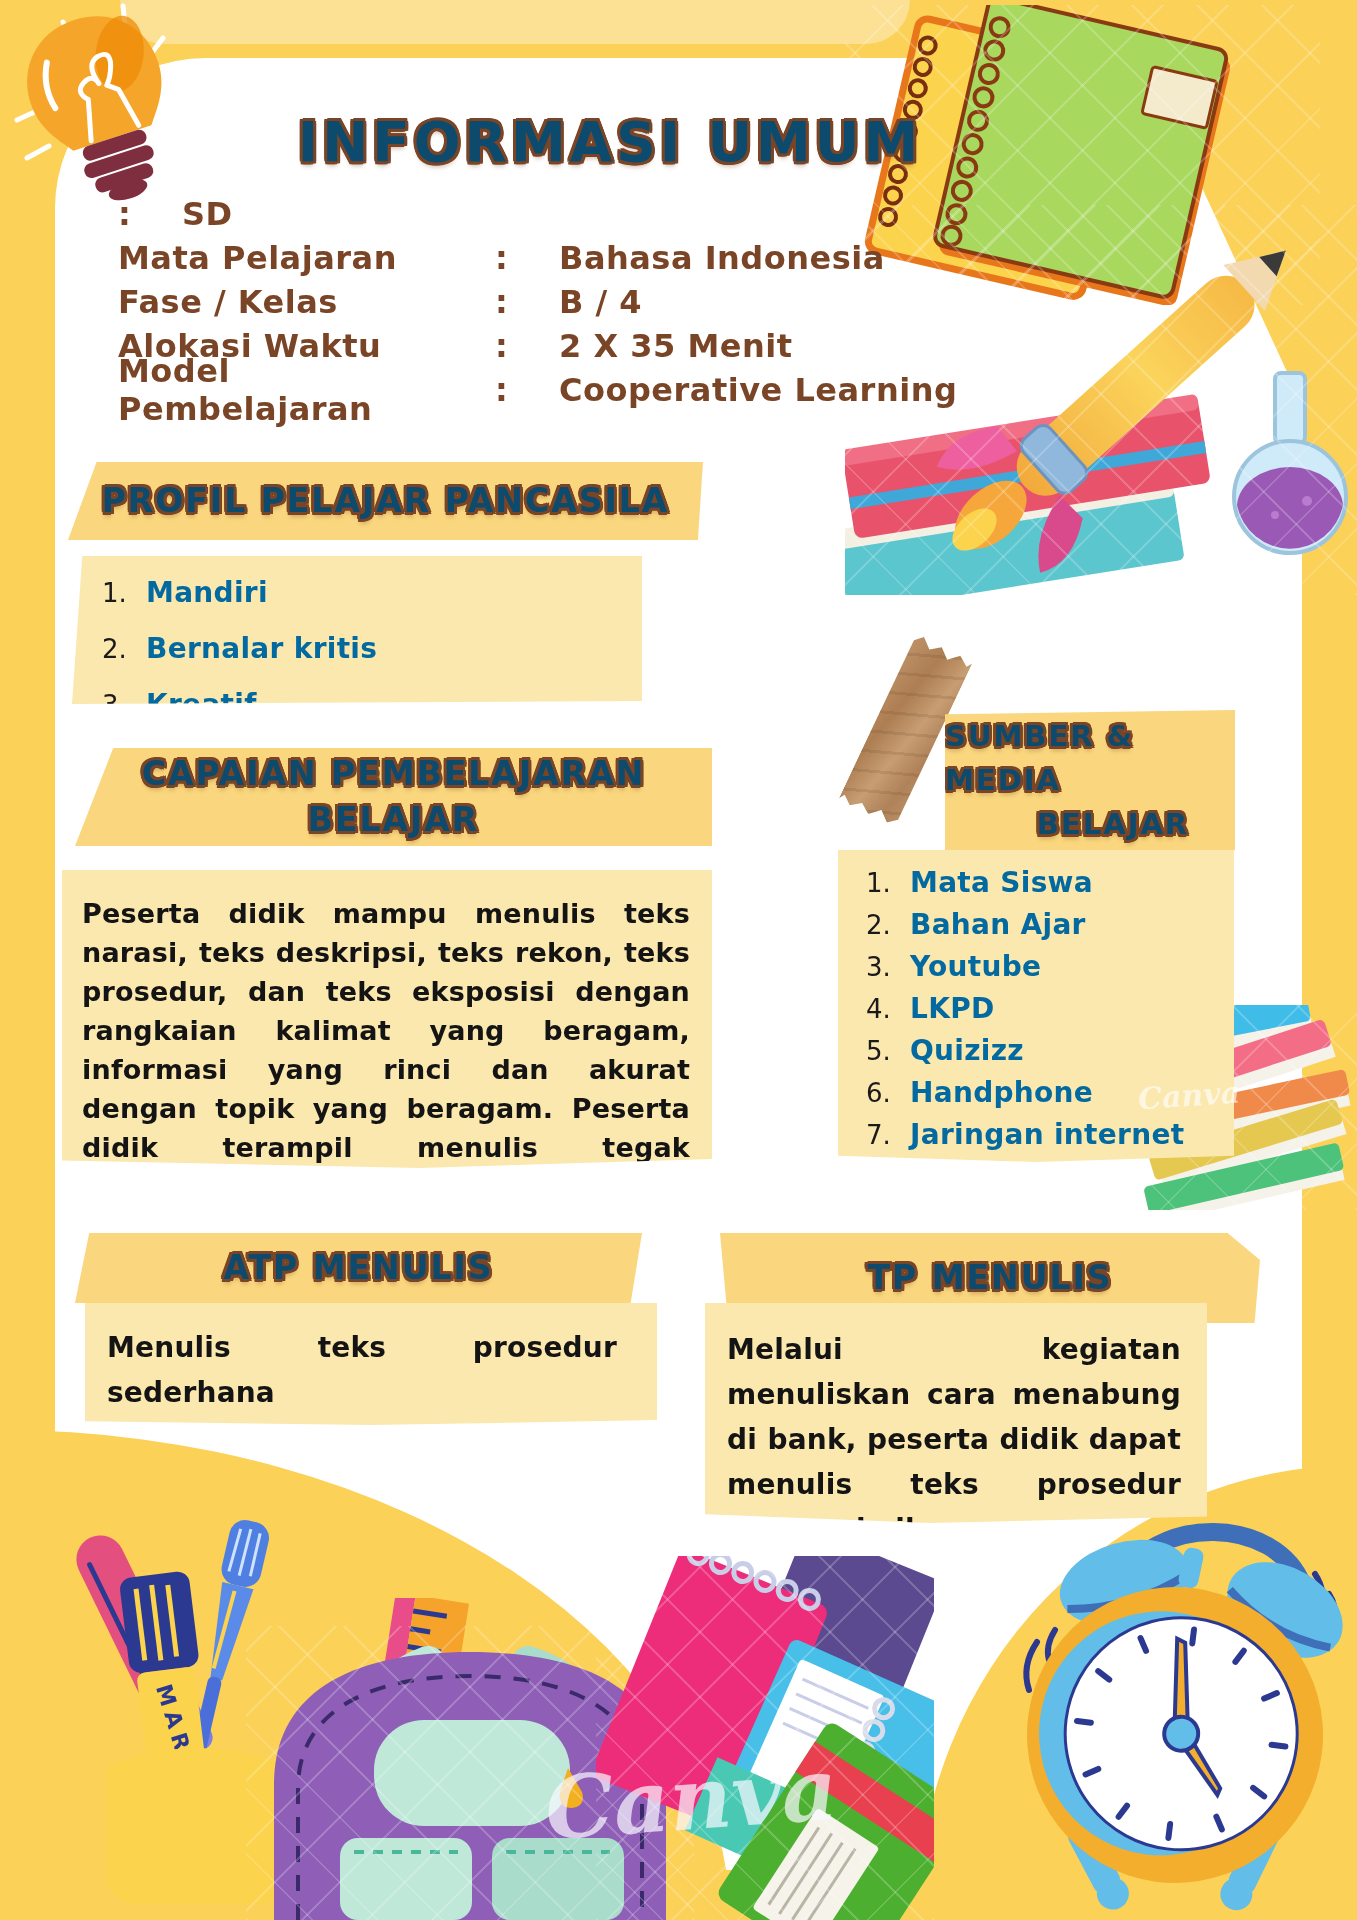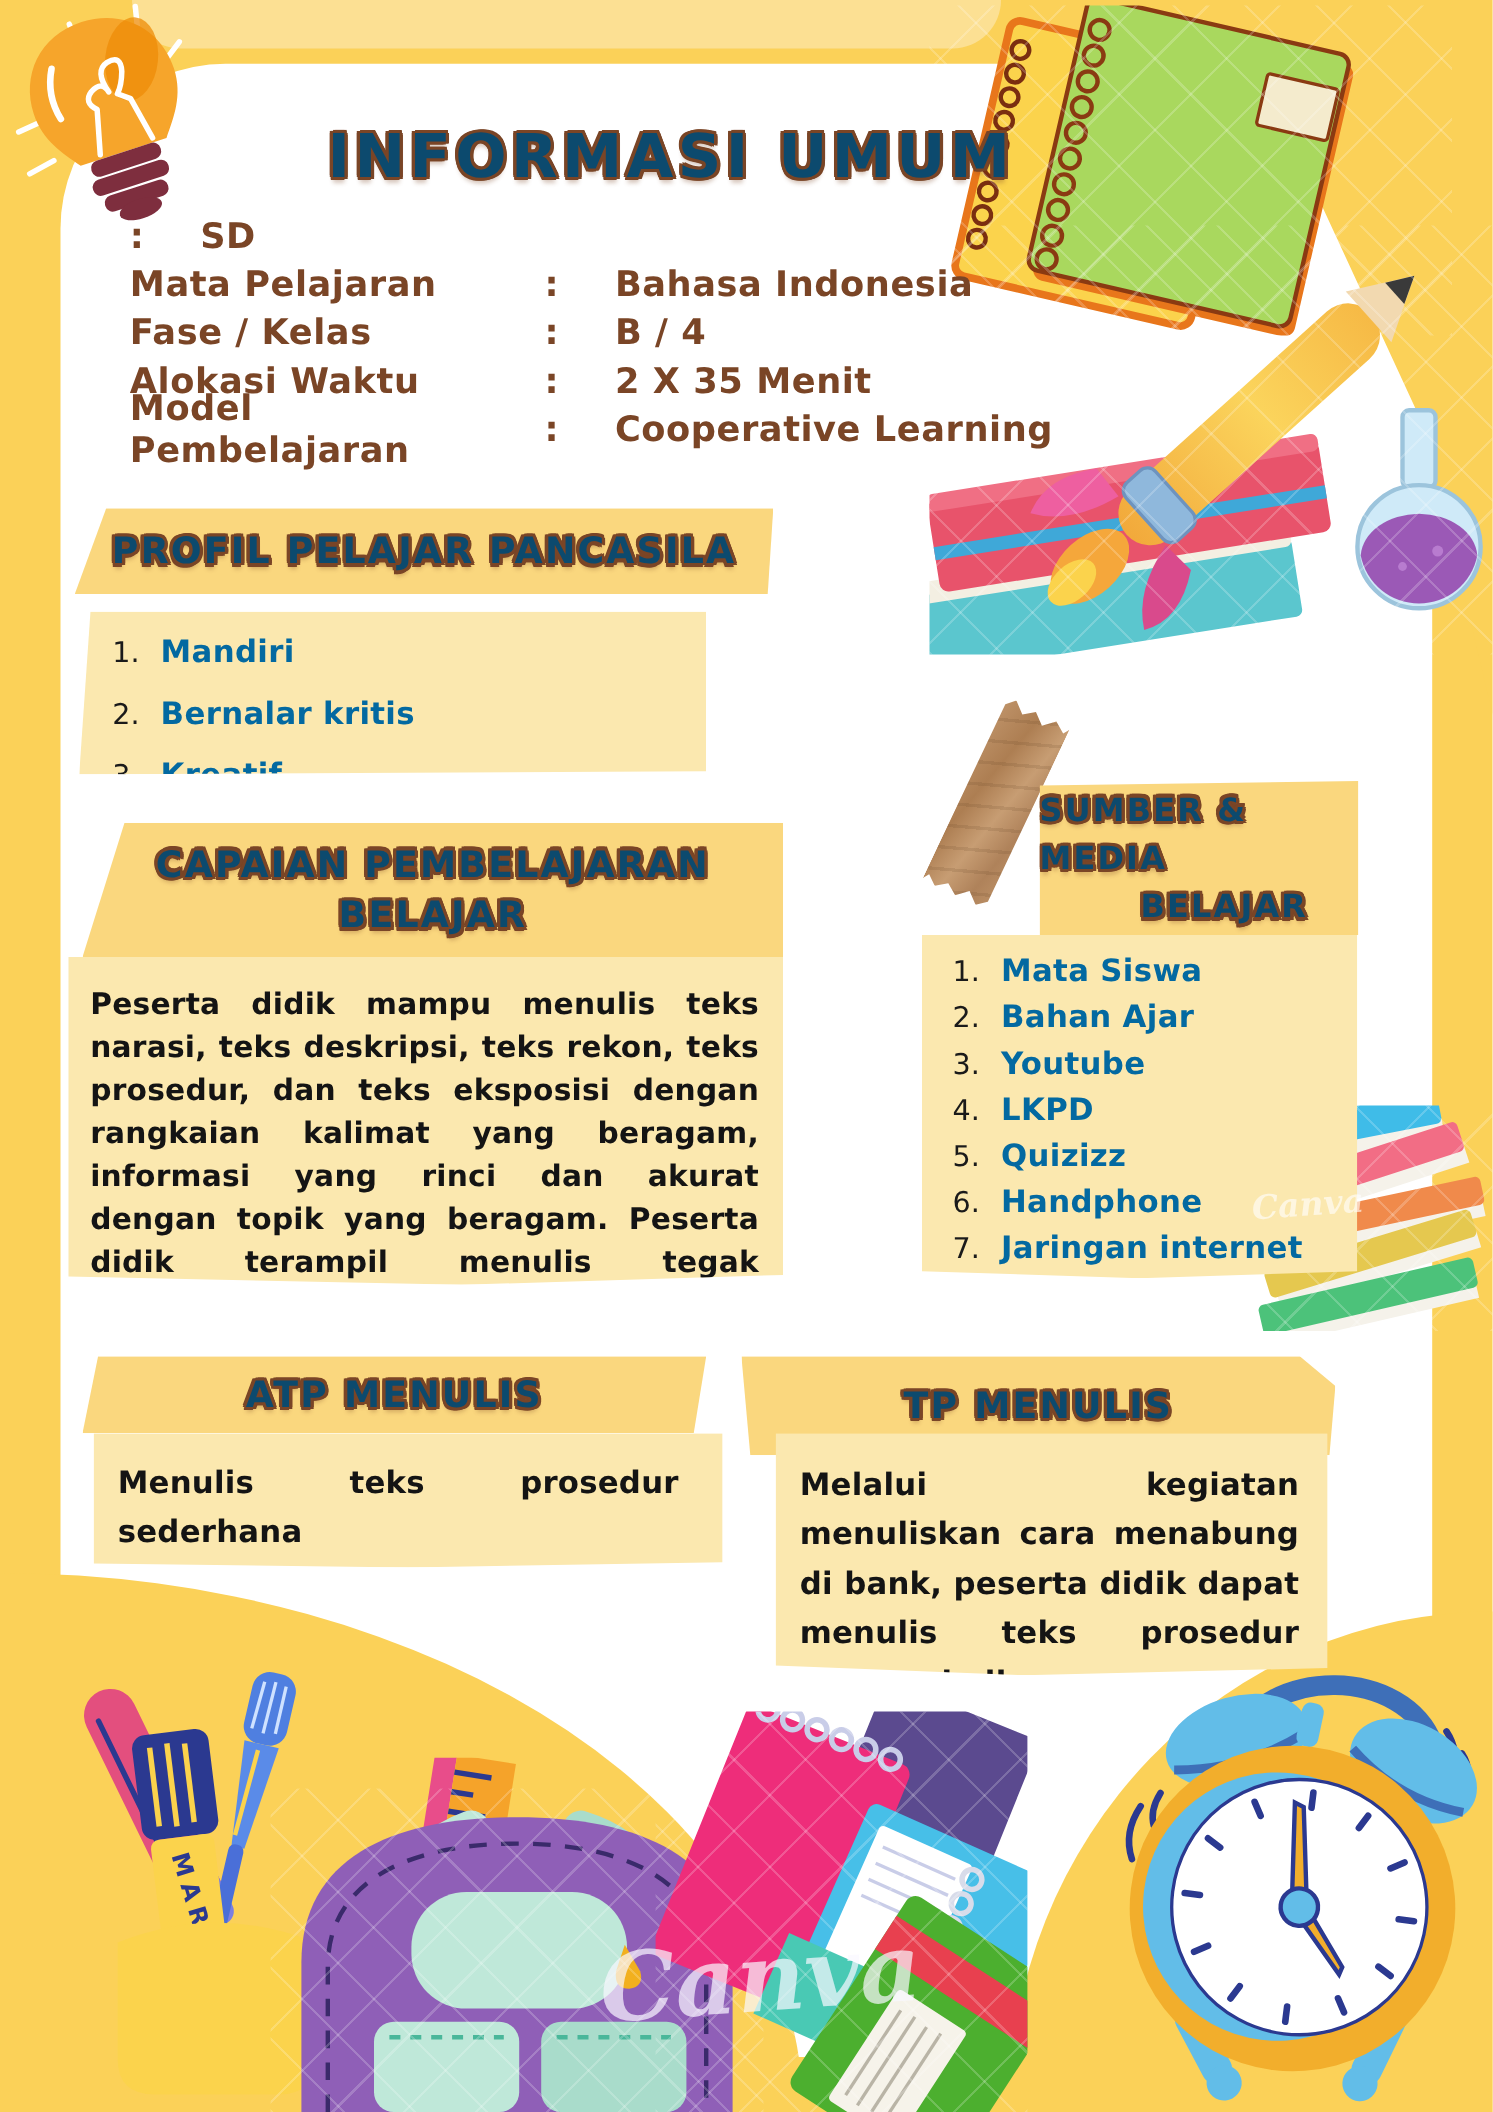--- a/index.html
+++ b/index.html
@@ -425,21 +425,21 @@
       <div class="li" style="margin-bottom:23px">
       <span class="num">2.</span>
       <span class="itm">Bernalar kritis</span>
     </div>
       <div class="li" style="margin-bottom:23px">
       <span class="num">3.</span>
       <span class="itm">Kreatif</span>
     </div>
     </div>
 
-  <div class="h-banner" style="left:75px;top:748px;width:637px;height:122px;clip-path:polygon(6% 0,100% 0,100% 100%,0 100%)">
+  <div class="h-banner" style="left:75px;top:748px;width:637px;height:98px;clip-path:polygon(6% 0,100% 0,100% 100%,0 100%)">
     <span class="line bubble">CAPAIAN PEMBELAJARAN</span>
     <span class="line bubble">BELAJAR</span>
   </div>
   <div class="panel para" style="left:62px;top:870px;width:650px;height:298px;padding:24px 22px 0 20px;font-size:27px;line-height:39px;clip-path:polygon(0 0,100% 0,100% 97%,55% 100%,0 97.5%)">Peserta didik mampu menulis teks narasi, teks deskripsi, teks rekon, teks prosedur, dan teks eksposisi dengan rangkaian kalimat yang beragam, informasi yang rinci dan akurat dengan topik yang beragam. Peserta didik terampil menulis tegak bersambung.</div>
 
   <div class="h-banner" style="left:945px;top:710px;width:290px;height:140px;clip-path:polygon(0 3%,100% 0,100% 100%,0 100%)">
     <span class="line bubble" style="font-size:29px;line-height:44px">SUMBER &amp; MEDIA</span>
     <span class="line bubble" style="font-size:29px;line-height:44px;padding-left:46px">BELAJAR</span>
   </div>
   <div class="panel num-list" style="left:838px;top:850px;width:396px;height:312px;padding:16px 0 0 28px;clip-path:polygon(0 0,100% 0,100% 98%,50% 100%,0 98%)">
@@ -471,21 +471,21 @@
       <span class="num">7.</span>
       <span class="itm">Jaringan internet</span>
     </div>
     </div>
 
   <div class="h-banner" style="left:75px;top:1233px;width:567px;height:70px;clip-path:polygon(2.5% 0,100% 0,98% 100%,0 100%)">
     <span class="line bubble">ATP MENULIS</span>
   </div>
   <div class="panel para" style="left:85px;top:1303px;width:572px;height:122px;padding:22px 40px 0 22px;font-size:28px;line-height:45px;clip-path:polygon(0 0,100% 0,100% 96%,50% 100%,0 97%)">Menulis teks prosedur sederhana</div>
 
-  <div class="h-banner" style="left:674px;top:1233px;width:540px;height:90px;clip-path:polygon(0 0,94% 0,100% 30%,99% 100%,1.5% 100%)">
+  <div class="h-banner" style="left:720px;top:1233px;width:540px;height:90px;clip-path:polygon(0 0,94% 0,100% 30%,99% 100%,1.5% 100%)">
     <span class="line bubble">TP MENULIS</span>
   </div>
   <div class="panel para" style="left:705px;top:1303px;width:502px;height:220px;padding:24px 26px 0 22px;font-size:28px;line-height:45px;clip-path:polygon(0 0,100% 0,100% 97%,45% 100%,0 96%)">Melalui kegiatan menuliskan cara menabung di bank, peserta didik dapat menulis teks prosedur dengan baik.</div>
 
   <div class="canva" style="left:545px;top:1748px;font-size:86px">Canva</div>
   <div class="canva" style="left:1138px;top:1078px;font-size:30px;color:rgba(255,255,255,.62)">Canva</div>
 
 </div>
 
 </body></html>

